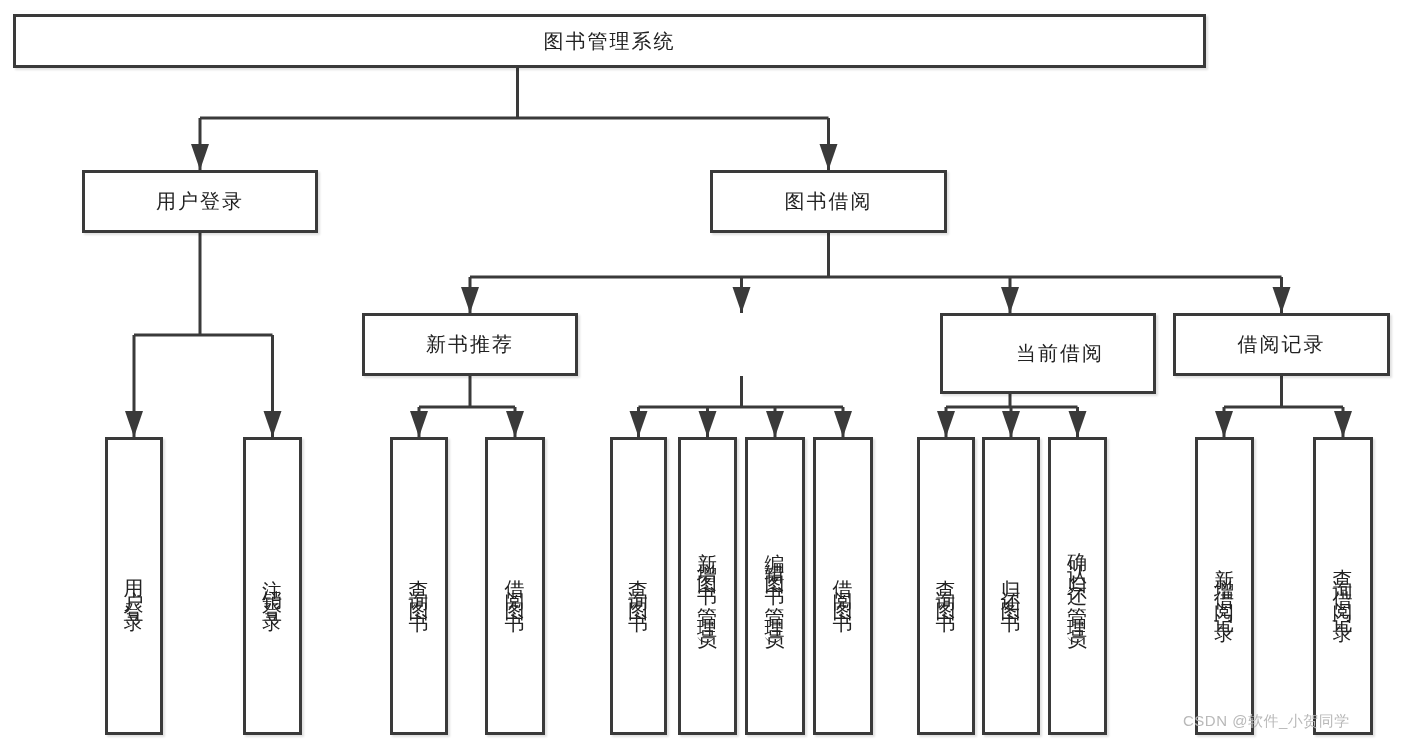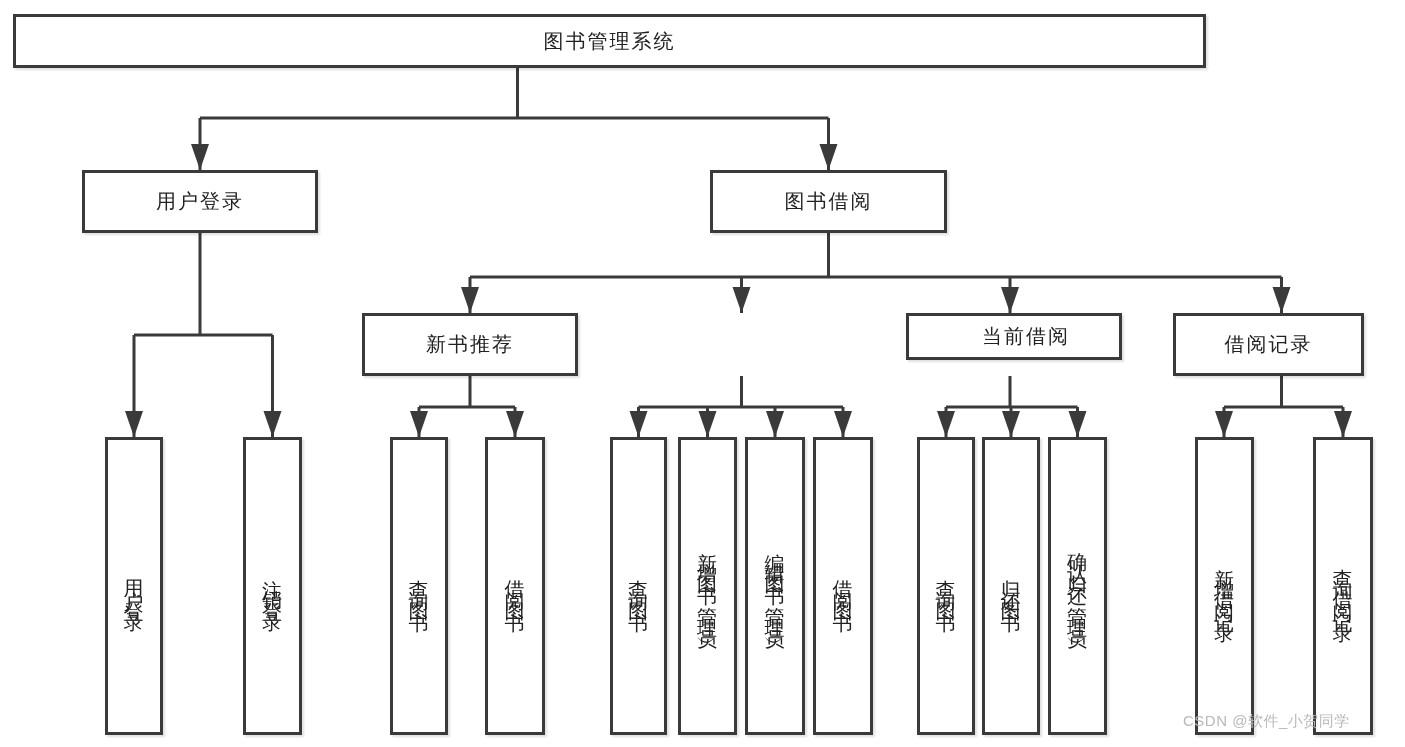--- a/index.html
+++ b/index.html
@@ -98,24 +98,24 @@
   <div class="node h-node" style="left:82px; top:170px; width:236px; height:63px;">
     <span>用户登录</span>
   </div>
   <div class="node h-node" style="left:710px; top:170px; width:237px; height:63px;">
     <span>图书借阅</span>
   </div>
 
   <div class="node h-node" style="left:362px; top:313px; width:216px; height:63px;justify-content:center;">
     <span>新书推荐</span>
   </div>
-  <div class="node h-node" style="left:906px; top:313px; width:216px; height:47px;padding-left:24px;">
+  <div class="node h-node" style="left:940px; top:313px; width:216px; height:81px;padding-left:24px;">
     <span>当前借阅</span>
   </div>
-  <div class="node h-node" style="left:1173px; top:313px; width:191px; height:63px;">
+  <div class="node h-node" style="left:1173px; top:313px; width:217px; height:63px;">
     <span>借阅记录</span>
   </div>
 
   <div class="node v-node" style="left:105px; top:437px; width:58px; height:298px;">
     <span>用户登录</span>
   </div>
   <div class="node v-node" style="left:243px; top:437px; width:59px; height:298px;">
     <span>注销登录</span>
   </div>
   <div class="node v-node" style="left:390px; top:437px; width:58px; height:298px;">

